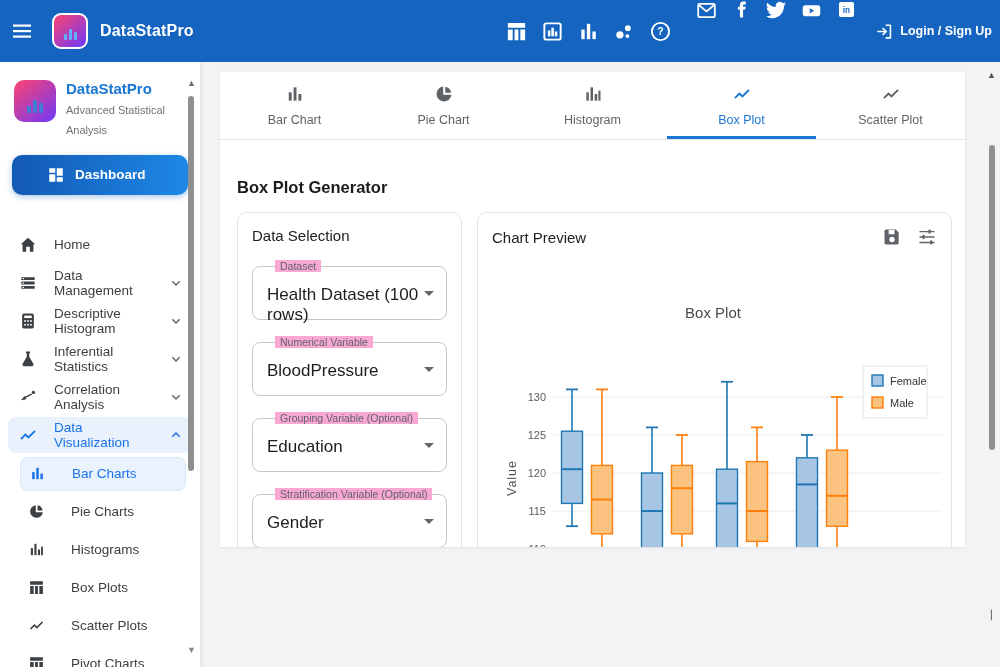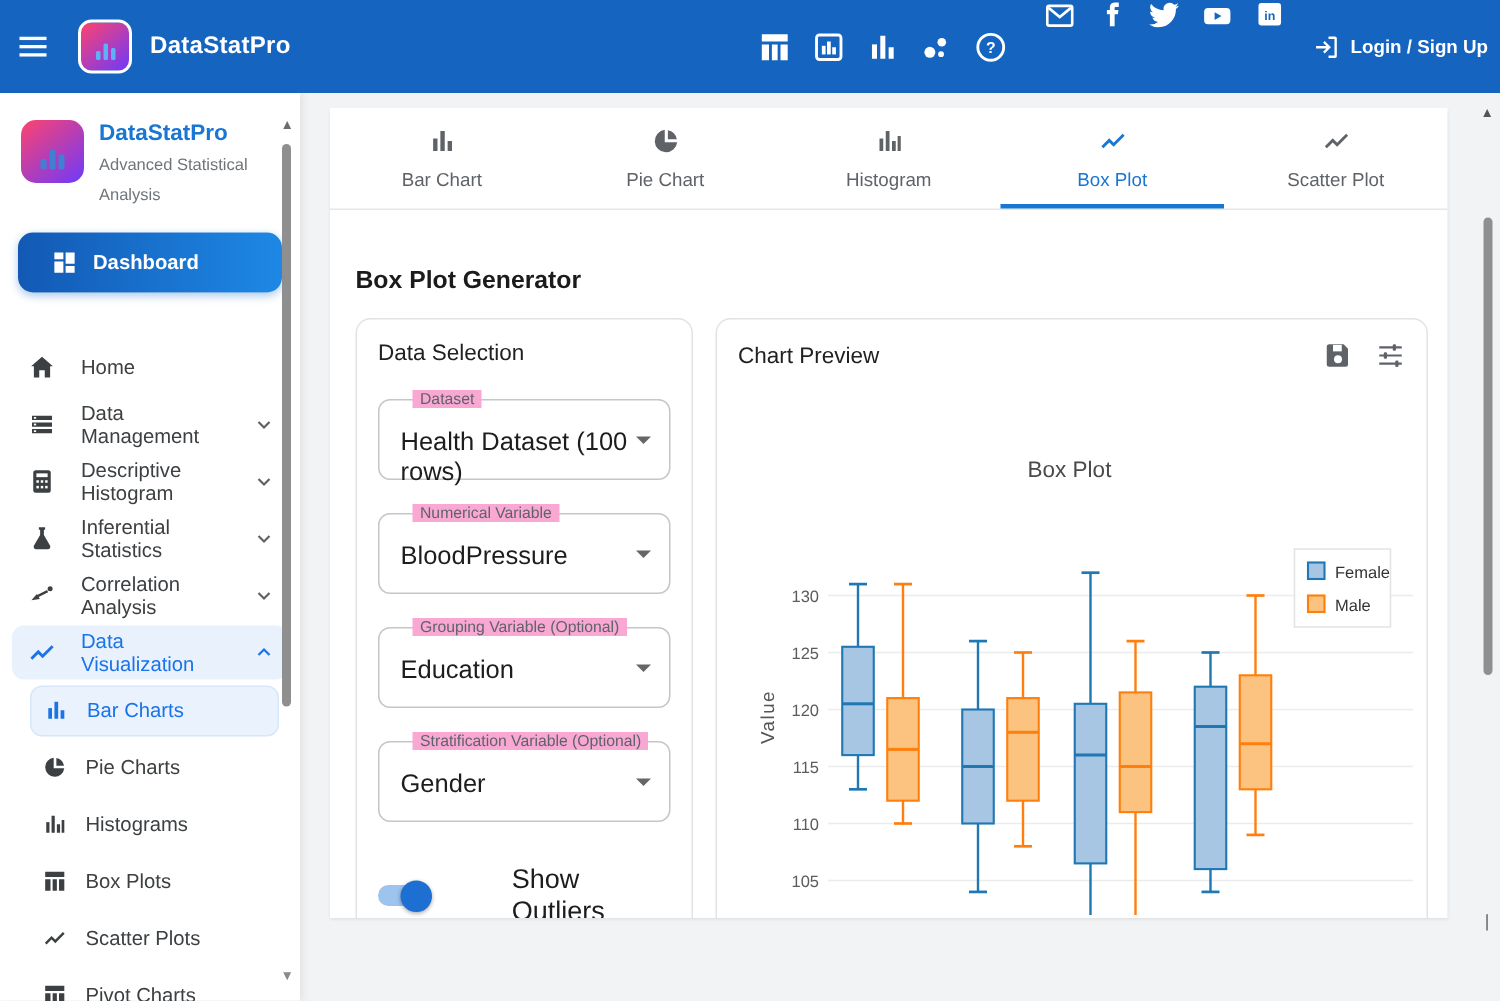--- a/index.html
+++ b/index.html
@@ -17,39 +17,39 @@
   .nav-icon { display:flex; cursor:pointer; }
   .login { display:flex; align-items:center; gap:6px; color:#fff; font-size:12.5px; font-weight:bold; cursor:pointer; margin-left:4px; white-space:nowrap; }
 
   
   .sidebar { position:absolute; top:62px; left:0; width:200px; height:605px; background:#fff; box-shadow:2px 0 5px rgba(0,0,0,.07); z-index:20; }
   .sb-header { display:flex; padding:18px 26px 0 14px; gap:10px; }
   .sb-logo { width:42px; height:42px; border-radius:10px; background:linear-gradient(140deg,#f0427c 10%,#7c3aed 90%); flex:none; display:flex; align-items:flex-end; justify-content:center; gap:2px; padding-bottom:9px; }
   .sb-logo i { display:block; width:4px; background:#3f7fd4; border-radius:1px; }
   .sb-brand { color:#1976d2; font-weight:bold; font-size:15px; }
   .sb-tagline { color:#6f7478; font-size:11px; margin-top:4px; line-height:1.8; width:110px; }
-  .dashboard-btn { margin:14px 12px 0 12px; height:40px; border-radius:10px; background:linear-gradient(90deg,#1259b4,#1e88e5); color:#fff; display:flex; align-items:center; gap:10px; padding-left:22px; font-weight:bold; font-size:13.5px; box-shadow:0 2px 6px rgba(21,101,192,.35); cursor:pointer; }
+  .dashboard-btn { margin:14px 12px 0 12px; height:40px; border-radius:10px; background:linear-gradient(90deg,#1259b4,#1e88e5); color:#fff; display:flex; align-items:center; gap:10px; padding-left:35px; font-weight:bold; font-size:13.5px; box-shadow:0 2px 6px rgba(21,101,192,.35); cursor:pointer; }
   .nav-list { margin-top:32px; }
   .nav-item { height:36px; margin:2px 8px; padding:0 8px 0 10px; display:flex; align-items:center; gap:16px; color:#3c4043; font-size:13.5px; cursor:pointer; border-radius:8px; }
   .nav-item .nlabel { flex:1; }
   .nav-item.active { background:#e9f1fc; color:#1a73e8; }
   .nav-item.active .nicon, .nav-item.active .chev { color:#1a73e8; }
   .nicon { color:#3c4043; display:flex; flex:none; }
   .chev { color:#5f6368; display:flex; }
   .sub-list { margin-top:2px; }
-  .sub-item { height:34px; margin:4px 14px 4px 20px; padding:0 8px; display:flex; align-items:center; gap:12px; color:#3c4043; font-size:13.5px; border-radius:8px; cursor:pointer; }
+  .sub-item { height:34px; margin:4px 14px 4px 20px; padding:0 8px; display:flex; align-items:center; gap:26px; color:#3c4043; font-size:13.5px; border-radius:8px; cursor:pointer; }
   .sub-item.active { background:#eaf2fd; border:1px solid #d8e6f9; color:#1a73e8; }
   .sub-item.active .nicon { color:#1a73e8; }
   .sb-scroll-up { position:absolute; top:16px; right:4px; color:#6d6d6d; font-size:9px; cursor:pointer; }
   .sb-scroll-down { position:absolute; bottom:12px; right:4px; color:#8a8a8a; font-size:9px; cursor:pointer; }
   .sb-thumb { position:absolute; top:34px; right:6px; width:6px; height:375px; background:#8f8f8f; border-radius:3px; cursor:pointer; }
 
   
   .main { position:absolute; top:62px; left:200px; width:800px; height:605px; background:#f1f3f4; }
-  .content-card { position:absolute; top:10px; left:20px; width:745px; height:540px; background:#fff; box-shadow:0 1px 2px rgba(0,0,0,.08); overflow:hidden; }
+  .content-card { position:absolute; top:10px; left:20px; width:745px; height:475px; background:#fff; box-shadow:0 1px 2px rgba(0,0,0,.08); overflow:hidden; }
   .tabbar { height:68px; border-bottom:1px solid #e6e6e6; display:flex; }
   .tab { width:149px; display:flex; flex-direction:column; align-items:center; justify-content:center; gap:9px; color:#5f6368; font-size:12.5px; cursor:pointer; position:relative; }
   .tab .ticon { display:flex; color:#5f6368; }
   .tab.active { color:#1976d2; }
   .tab.active .ticon { color:#1976d2; }
   .tab.active::after { content:""; position:absolute; left:0; right:0; bottom:0; height:3px; background:#1976d2; }
   .gen-heading { margin:38px 0 15px 17px; font-size:16.5px; font-weight:bold; color:#1b1b1b; }
   .panels { display:flex; margin-left:17px; gap:15px; }
   .panel { border:1px solid #e3e3e3; border-radius:10px; background:#fff; }
   .left-panel { width:225px; height:500px; padding:14px; }

